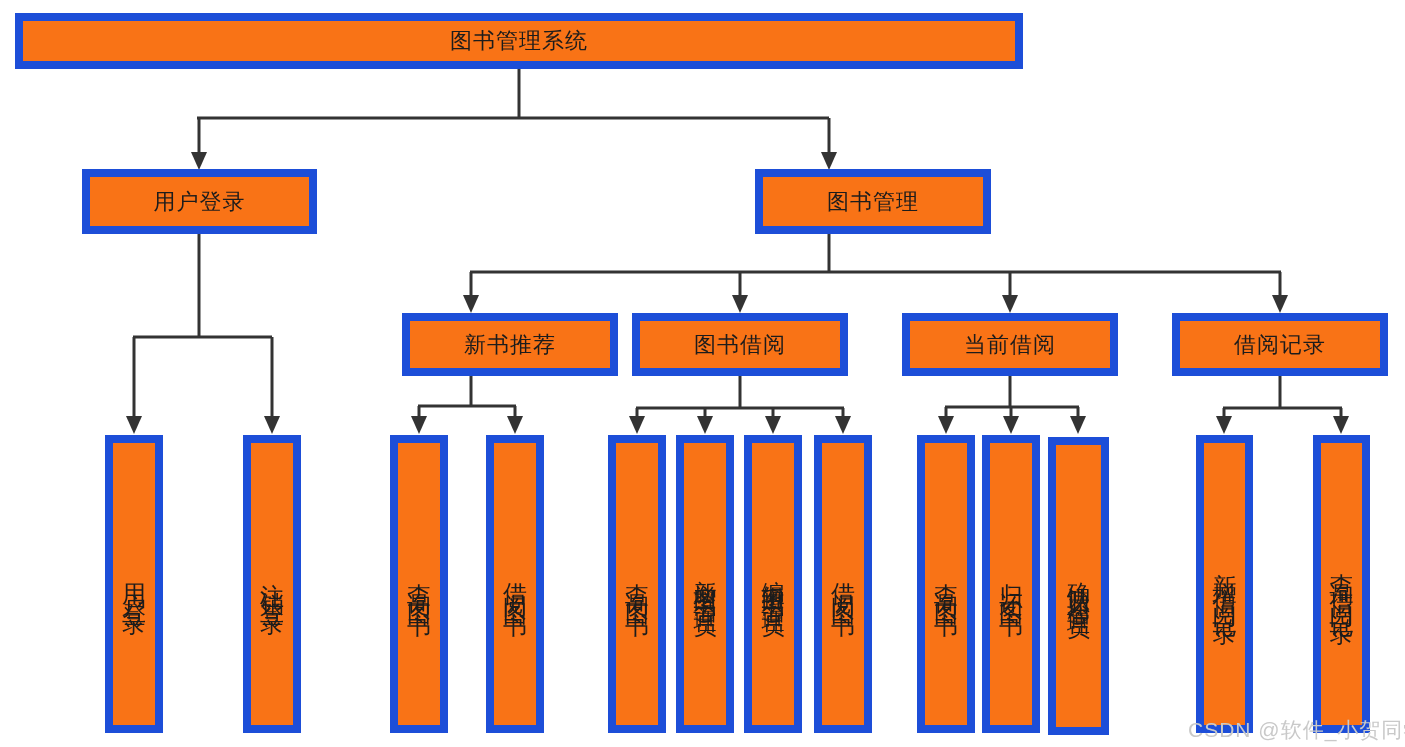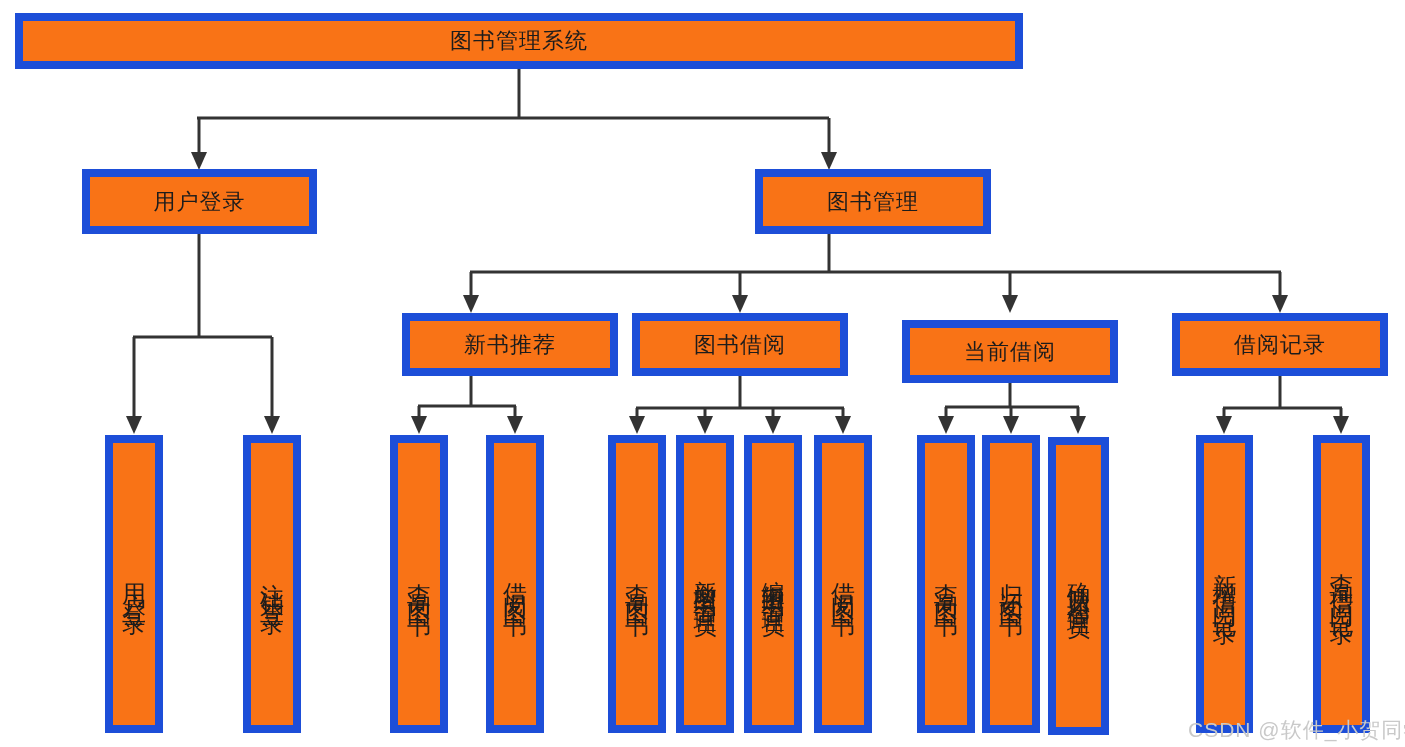--- a/index.html
+++ b/index.html
@@ -128,21 +128,21 @@
   <div class="box hbox" style="left:711px;top:169px;width:236px;height:65px;margin-left:44px;">
     <span>图书管理</span>
   </div>
 
   <div class="box hbox" style="left:362px;top:313px;width:216px;height:63px;margin-left:40px;">
     <span>新书推荐</span>
   </div>
   <div class="box hbox" style="left:632px;top:313px;width:216px;height:63px;">
     <span>图书借阅</span>
   </div>
-  <div class="box hbox" style="left:902px;top:313px;width:216px;height:63px;margin-top:7px;">
+  <div class="box hbox" style="left:902px;top:313px;width:216px;height:63px;">
     <span>当前借阅</span>
   </div>
   <div class="box hbox" style="left:1172px;top:313px;width:216px;height:63px;">
     <span>借阅记录</span>
   </div>
 
   <div class="box leaf" style="left:105px;top:435px;width:58px;height:298px;">
     <span>用户登录</span>
   </div>
   <div class="box leaf" style="left:243px;top:435px;width:58px;height:298px;">

